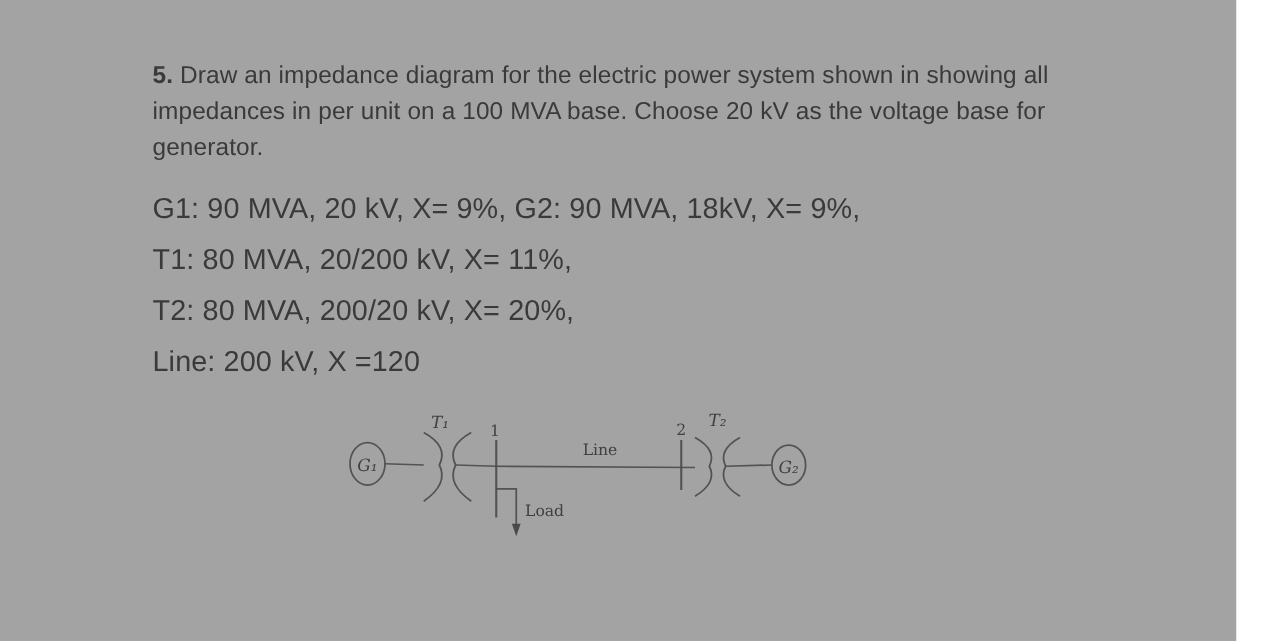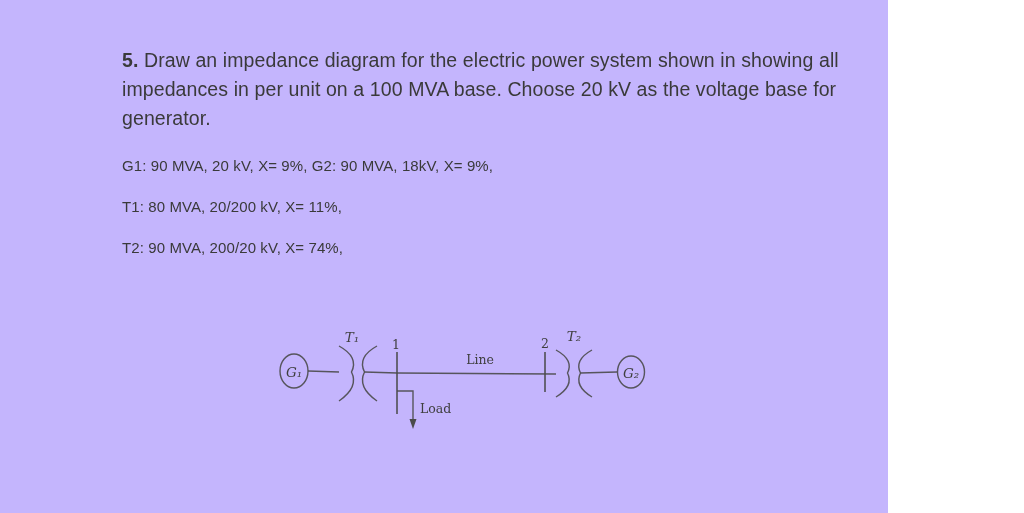--- a/index.html
+++ b/index.html
@@ -6,23 +6,23 @@
     margin: 0;
     padding: 0;
     width: 1024px;
     height: 513px;
     background: #ffffff;
     overflow: hidden;
     font-family: "Liberation Sans", sans-serif;
   }
   .page {
     position: relative;
-    width: 888px;
+    width: 989px;
     height: 513px;
-    background: #c4b5fd;
+    background: #a3a3a3;
   }
   .heading {
     position: absolute;
     left: 122px;
     top: 46px;
     width: 772px;
     margin: 0;
     font-size: 19.5px;
     line-height: 29px;
     color: #3a3a3a;
@@ -30,21 +30,21 @@
   }
   .heading b { font-weight: bold; }
   .specs {
     position: absolute;
     left: 122px;
     top: 155px;
     width: 700px;
   }
   .specs p {
     margin: 0 0 19px 0;
-    font-size: 15px;
+    font-size: 23px;
     line-height: 22px;
     color: #3a3a3a;
     letter-spacing: 0.1px;
   }
   .figure {
     position: absolute;
     left: 270px;
     top: 328px;
     width: 380px;
     height: 110px;
@@ -74,21 +74,22 @@
 <div class="page">
 
   <p class="heading">
     <b>5.</b>
     <span>Draw an impedance diagram for the electric power system shown in showing all impedances in per unit on a 100 MVA base. Choose 20 kV as the voltage base for generator.</span>
   </p>
 
   <div class="specs">
     <p>G1: 90 MVA, 20 kV, X= 9%, G2: 90 MVA, 18kV, X= 9%,</p>
     <p>T1: 80 MVA, 20/200 kV, X= 11%,</p>
-    <p>T2: 90 MVA, 200/20 kV, X= 74%,</p>
+    <p>T2: 80 MVA, 200/20 kV, X= 20%,</p>
+    <p>Line: 200 kV, X =120</p>
   </div>
 
   <div class="figure">
     <svg width="380" height="110" viewBox="270 328 380 110">
 
       <g>
         <ellipse class="ink" cx="294" cy="371" rx="14" ry="17"></ellipse>
         <text class="dtext dtext-italic" x="294" y="377" text-anchor="middle">G₁</text>
       </g>
 

